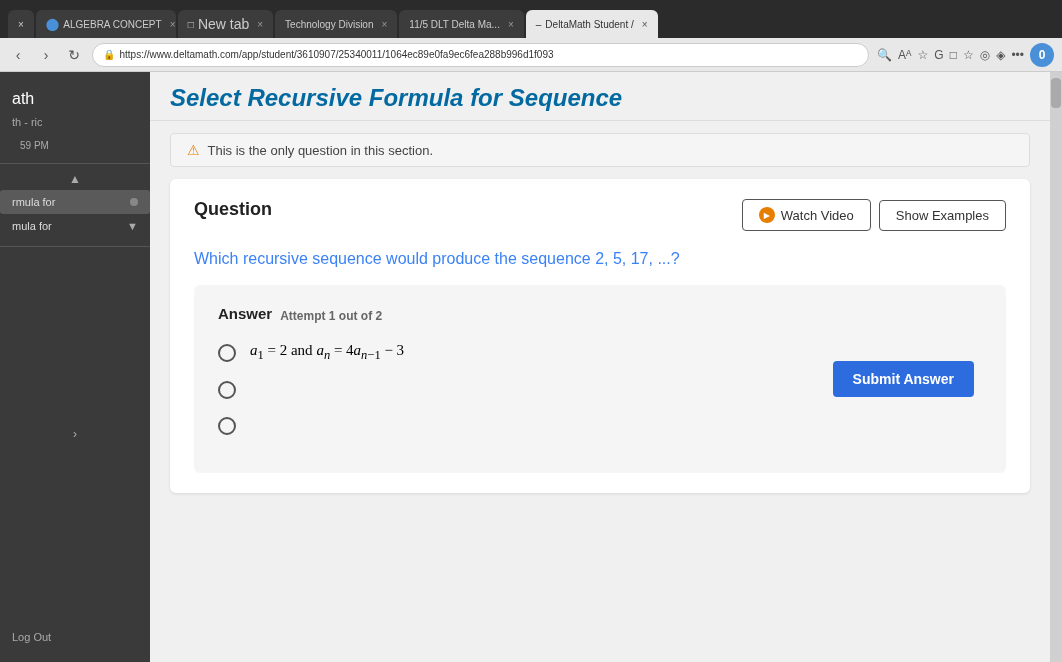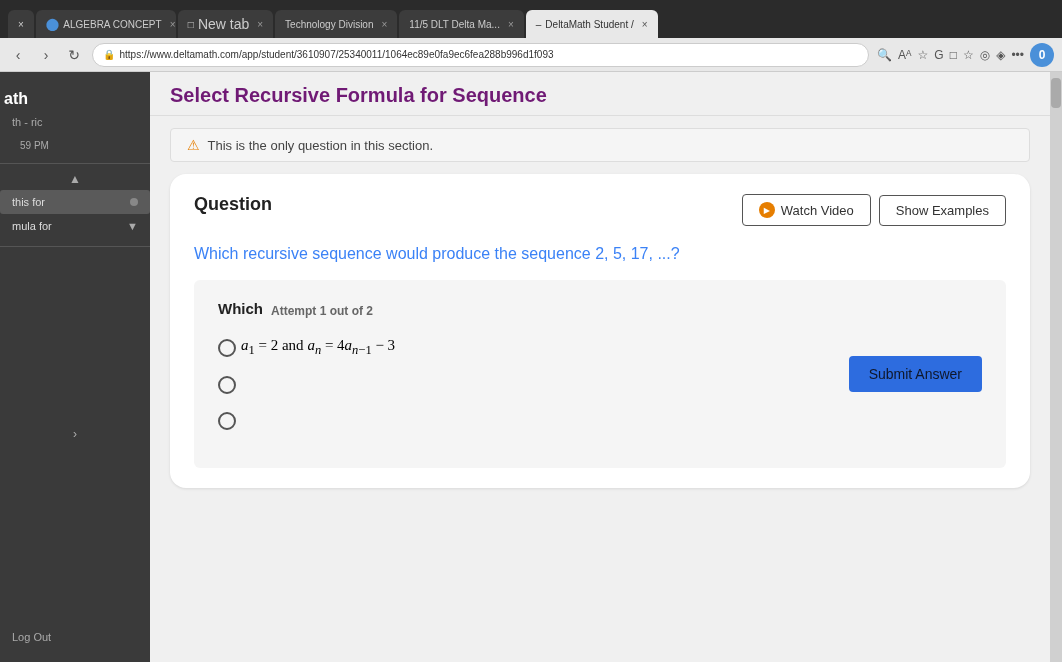--- a/index.html
+++ b/index.html
@@ -114,22 +114,22 @@
       flex-direction: column;
       padding: 10px 0;
       color: white;
       font-size: 13px;
       flex-shrink: 0;
     }
 
     .sidebar-title {
       color: #fff;
       font-size: 16px;
-      font-weight: bold;
-      padding: 8px 4px;
+      font-weight: normal;
+      padding: 8px 12px;
     }
 
     .sidebar-subtitle {
       color: #aaa;
       font-size: 11px;
       padding: 0 12px 8px;
     }
 
     .sidebar-time {
       color: #aaa;
@@ -173,23 +173,24 @@
       padding: 0;
     }
 
     .page-header {
       background: #f0f0f0;
       padding: 12px 20px 8px;
       border-bottom: 1px solid #ddd;
     }
 
     .page-title {
-      font-size: 20px;
+      font-size: 24px;
       font-weight: bold;
-      color: #701a75;
+      color: #0369a1;
+      font-style: italic;
     }
 
     .warning-banner {
       background: #f5f5f5;
       border: 1px solid #ddd;
       padding: 8px 16px;
       margin: 12px 20px;
       border-radius: 4px;
       display: flex;
       align-items: center;
@@ -199,21 +200,21 @@
     }
 
     .warning-icon {
       font-size: 14px;
       color: #e67e00;
     }
 
     .question-section {
       background: white;
       margin: 12px 20px;
-      border-radius: 16px;
+      border-radius: 6px;
       padding: 20px 24px;
       box-shadow: 0 1px 3px rgba(0,0,0,0.1);
     }
 
     .question-header {
       display: flex;
       justify-content: space-between;
       align-items: flex-start;
       margin-bottom: 16px;
     }
@@ -295,46 +296,46 @@
 
     .answer-header {
       display: flex;
       align-items: center;
       margin-bottom: 16px;
     }
 
     .radio-option {
       display: flex;
       align-items: center;
-      gap: 5px;
+      gap: 14px;
       margin-bottom: 18px;
       cursor: pointer;
     }
 
     .radio-circle {
       width: 18px;
       height: 18px;
       border: 2px solid #555;
       border-radius: 50%;
       flex-shrink: 0;
     }
 
     .submit-btn {
       position: absolute;
-      right: 24px;
+      right: 32px;
       top: 50%;
       transform: translateY(-50%);
       background: #2d6cdf;
-      color: #0f172a;
+      color: #ffffff;
       border: none;
       border-radius: 4px;
       padding: 10px 20px;
       font-size: 14px;
       cursor: pointer;
-      font-weight: normal;
+      font-weight: bold;
     }
 
     
     .content-area::-webkit-scrollbar {
       width: 8px;
     }
     .content-area::-webkit-scrollbar-track {
       background: #e0e0e0;
     }
     .content-area::-webkit-scrollbar-thumb {
@@ -409,21 +410,21 @@
     <div class="sidebar-subtitle">th - ric</div>
     <div class="sidebar-time">59 PM</div>
 
     <div style="height:1px;background:#555;margin:8px 0;"></div>
 
     <div style="display:flex;justify-content:center;margin-bottom:4px;">
       <span style="color:#aaa;font-size:12px;cursor:pointer;">▲</span>
     </div>
 
     <div class="sidebar-formula-item active" style="background:#5a5a5a;border-radius:3px;">
-      <span>this for</span>
+      <span>rmula for</span>
       <span class="dot" style="width:8px;height:8px;background:#888;border-radius:50%;"></span>
     </div>
 
     <div class="sidebar-formula-item">
       <span>mula for</span>
       <span style="color:#aaa;font-size:11px;">▼</span>
     </div>
 
     <div style="height:1px;background:#555;margin:8px 0;"></div>
 
@@ -462,21 +463,21 @@
           </div>
         </div>
 
         <div class="question-text">
           <span>Which recursive sequence would produce the sequence 2, 5, 17, ...?</span>
         </div>
 
         <div class="answer-section">
 
           <div class="answer-header">
-            <span class="answer-label">Which</span>
+            <span class="answer-label">Answer</span>
             <span class="attempt-label">Attempt 1 out of 2</span>
           </div>
 
           <div class="radio-option">
             <div class="radio-circle"></div>
             <span class="math-expression">
               <i>a</i><sub>1</sub> = 2 and <i>a<sub>n</sub></i> = 4<i>a<sub>n</sub></i><sub>−1</sub> − 3
             </span>
           </div>
 

